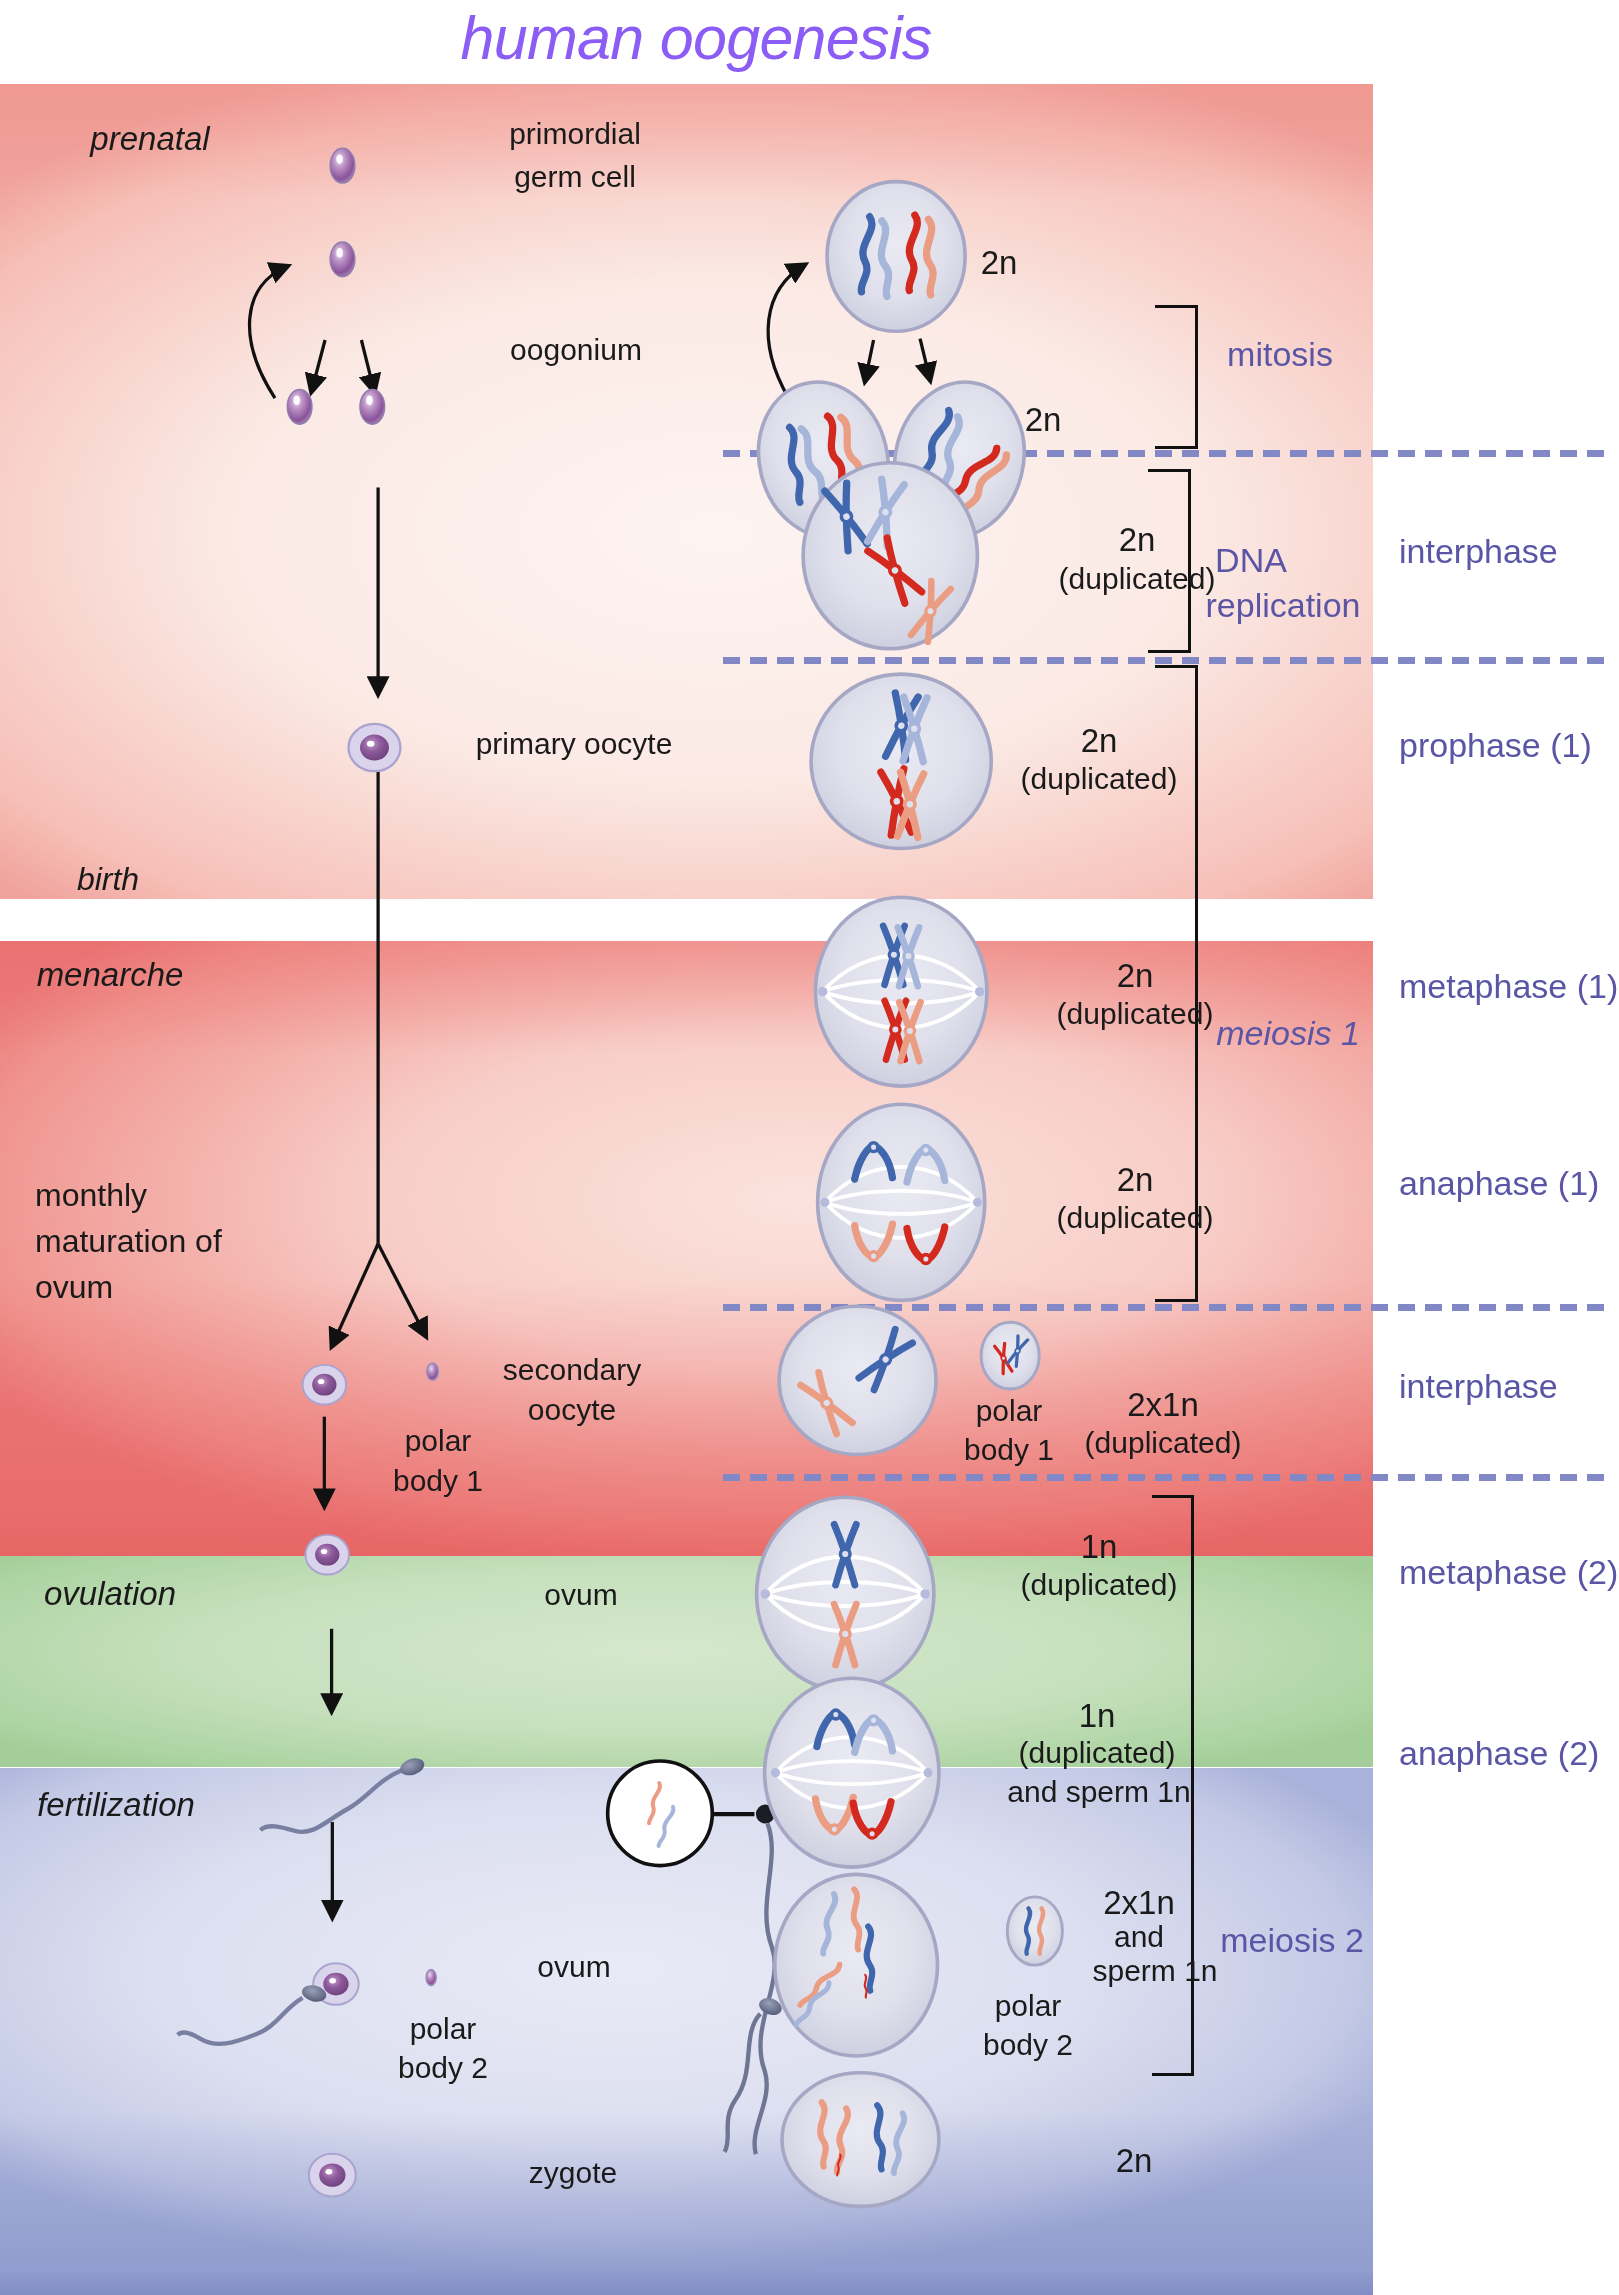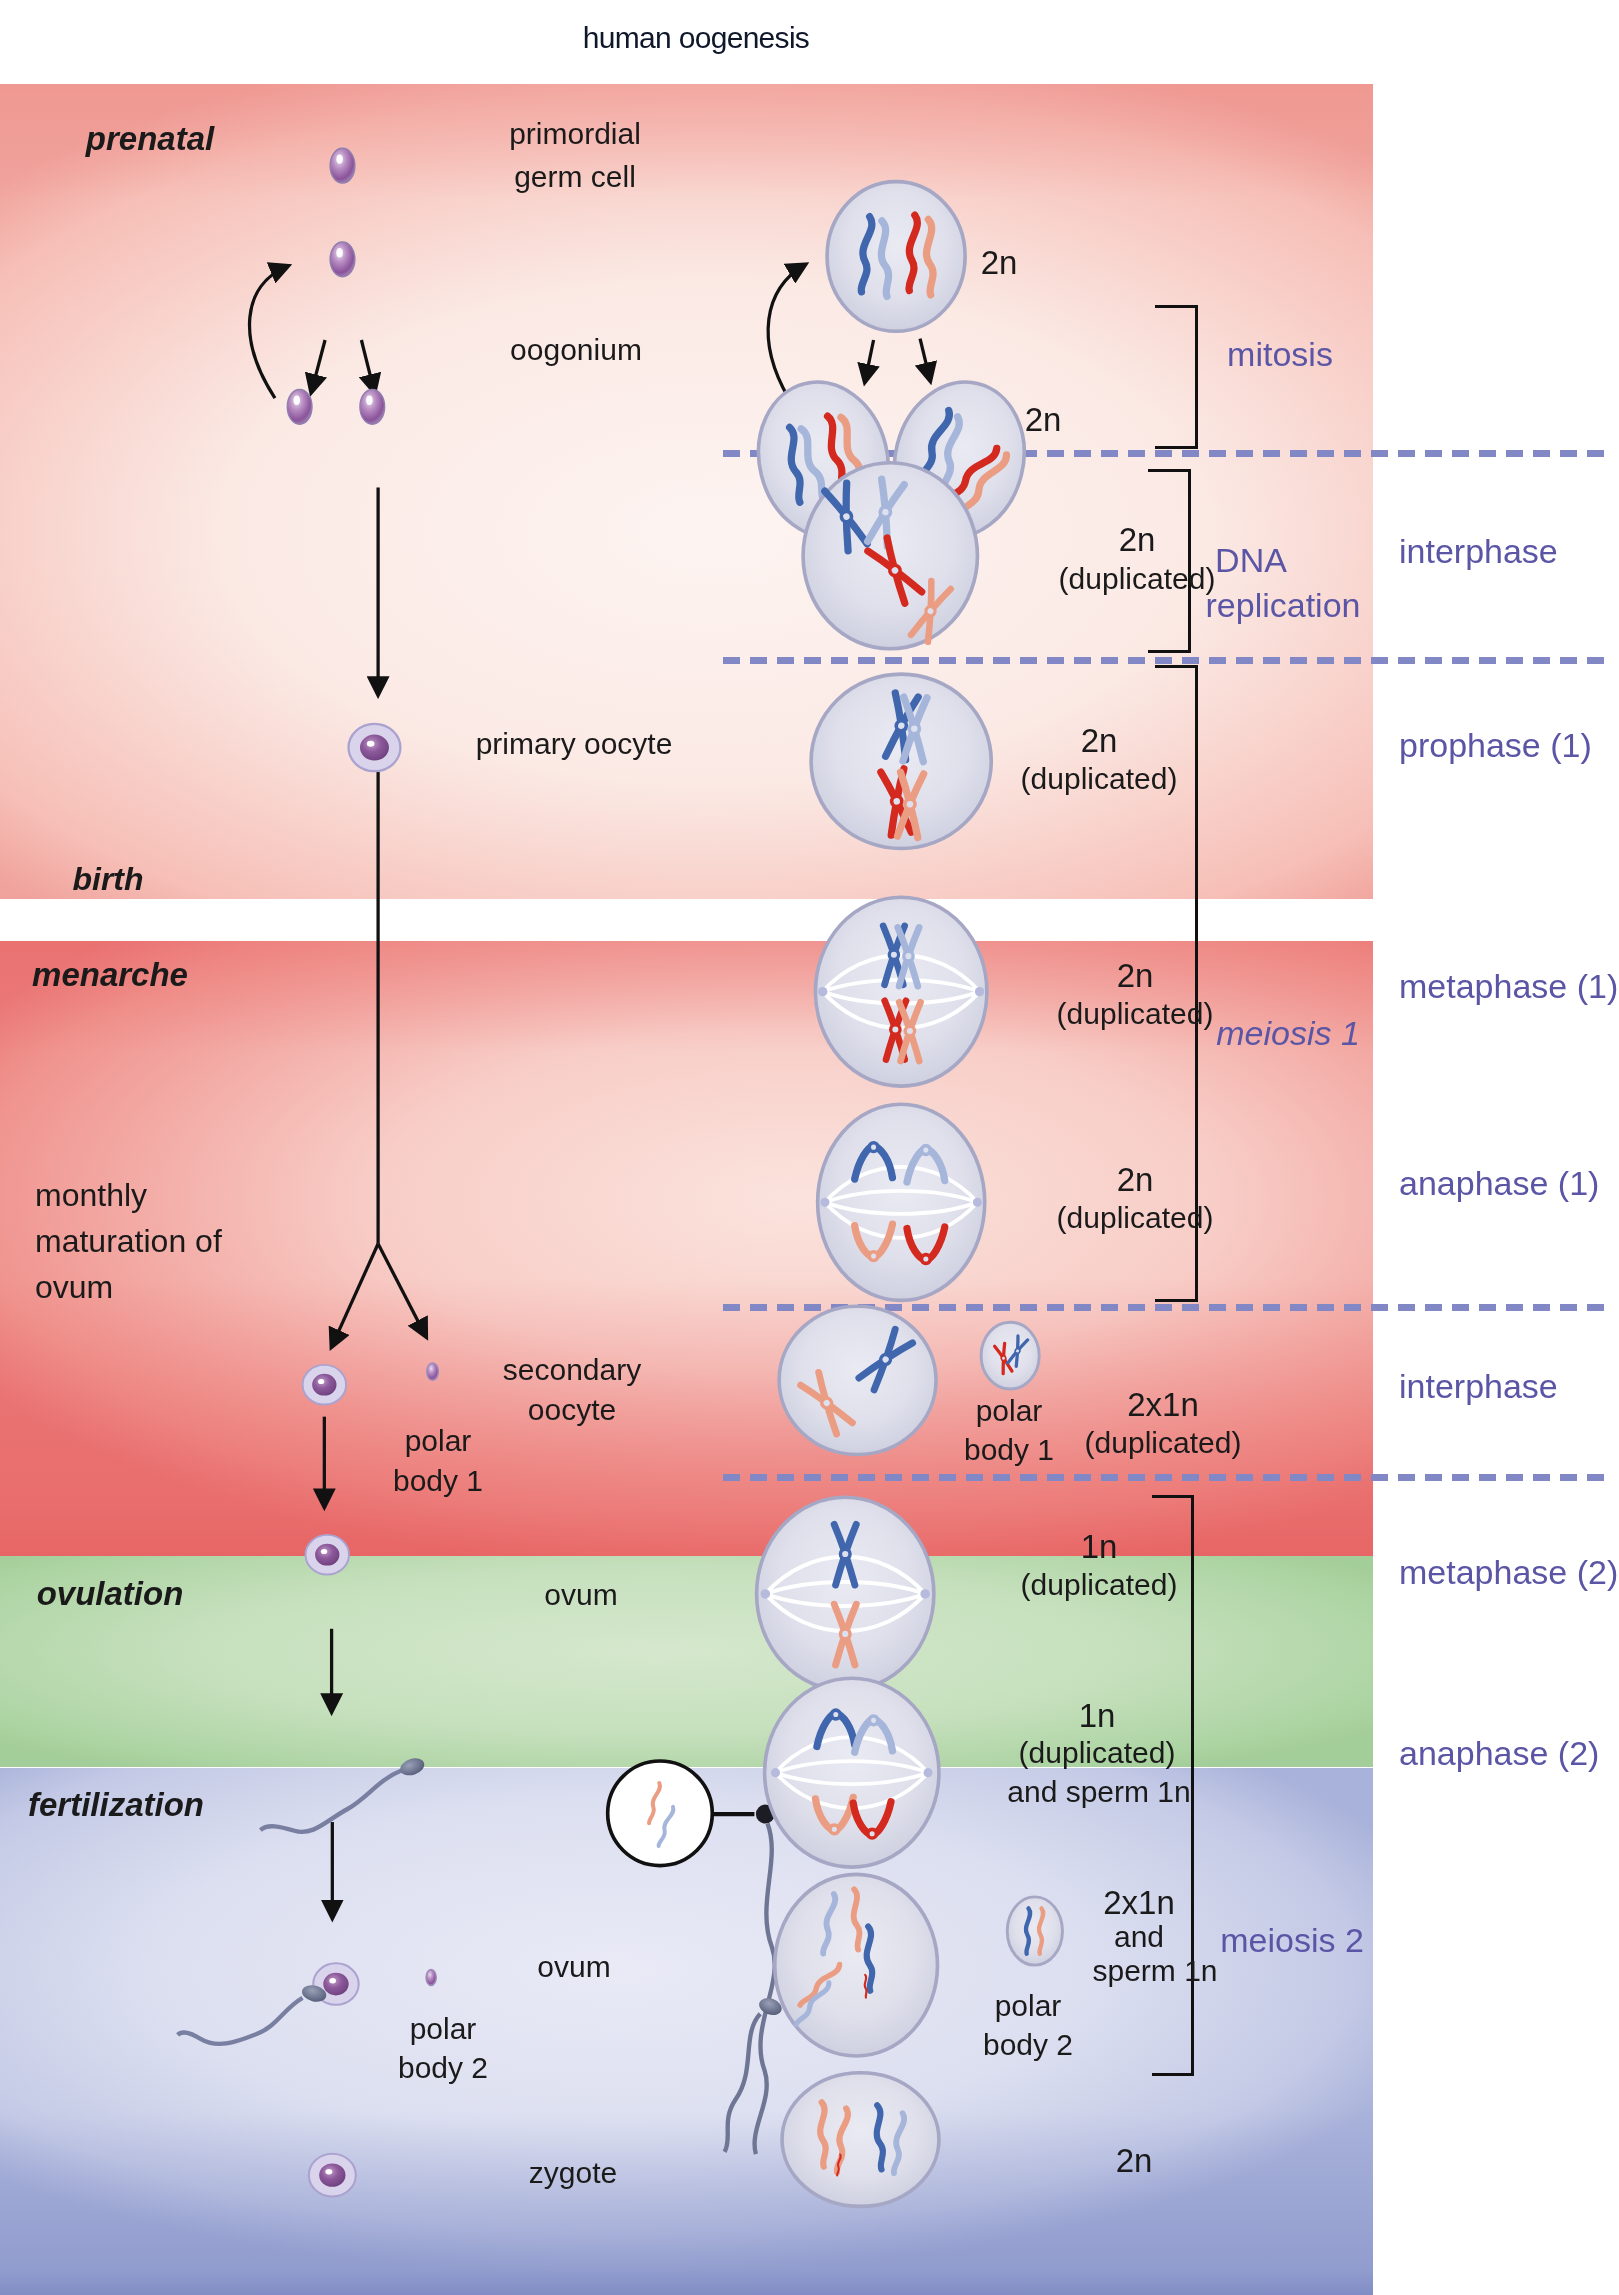--- a/index.html
+++ b/index.html
@@ -1,24 +1,24 @@
 <!DOCTYPE html>
 <html style="font-size:11.6px"><head>
 <meta charset="utf-8">
 <style>
   html,body{margin:0;padding:0;background:#fff;}
   #stage{position:relative;width:1620px;height:2295px;background:#fff;overflow:hidden;
          font-family:"Liberation Sans",sans-serif;}
   .band{position:absolute;left:0;width:1373px;}
   .lbl{position:absolute;color:#1a1a1a;white-space:nowrap;transform:translate(-50%,-50%);line-height:1;}
-  .it{font-style:italic;font-size:33px;font-weight:bold;}
+  .it{font-style:italic;font-size:33px;}
   .blk{font-size:30px;}
   .pur{color:#5a55a5;font-size:34px;}
   .la{transform:translate(0,-50%);}
-  .title{font-size:30px;letter-spacing:-0.7px;color:#0f172a;font-weight:500;}
+  .title{font-size:61px;font-style:italic;letter-spacing:-0.7px;color:#8b5cf6;font-weight:500;}
   .dash{position:absolute;left:723px;width:890px;height:6.5px;
         background:repeating-linear-gradient(90deg,#8287c5 0 16.7px,rgba(0,0,0,0) 16.7px 27px);}
   .bracket{position:absolute;border-top:3.6px solid #111;border-bottom:3.6px solid #111;border-right:3.6px solid #111;}
   svg{position:absolute;left:0;top:0;}
 </style>
 </head>
 <body>
 
 <div id="stage">
 

